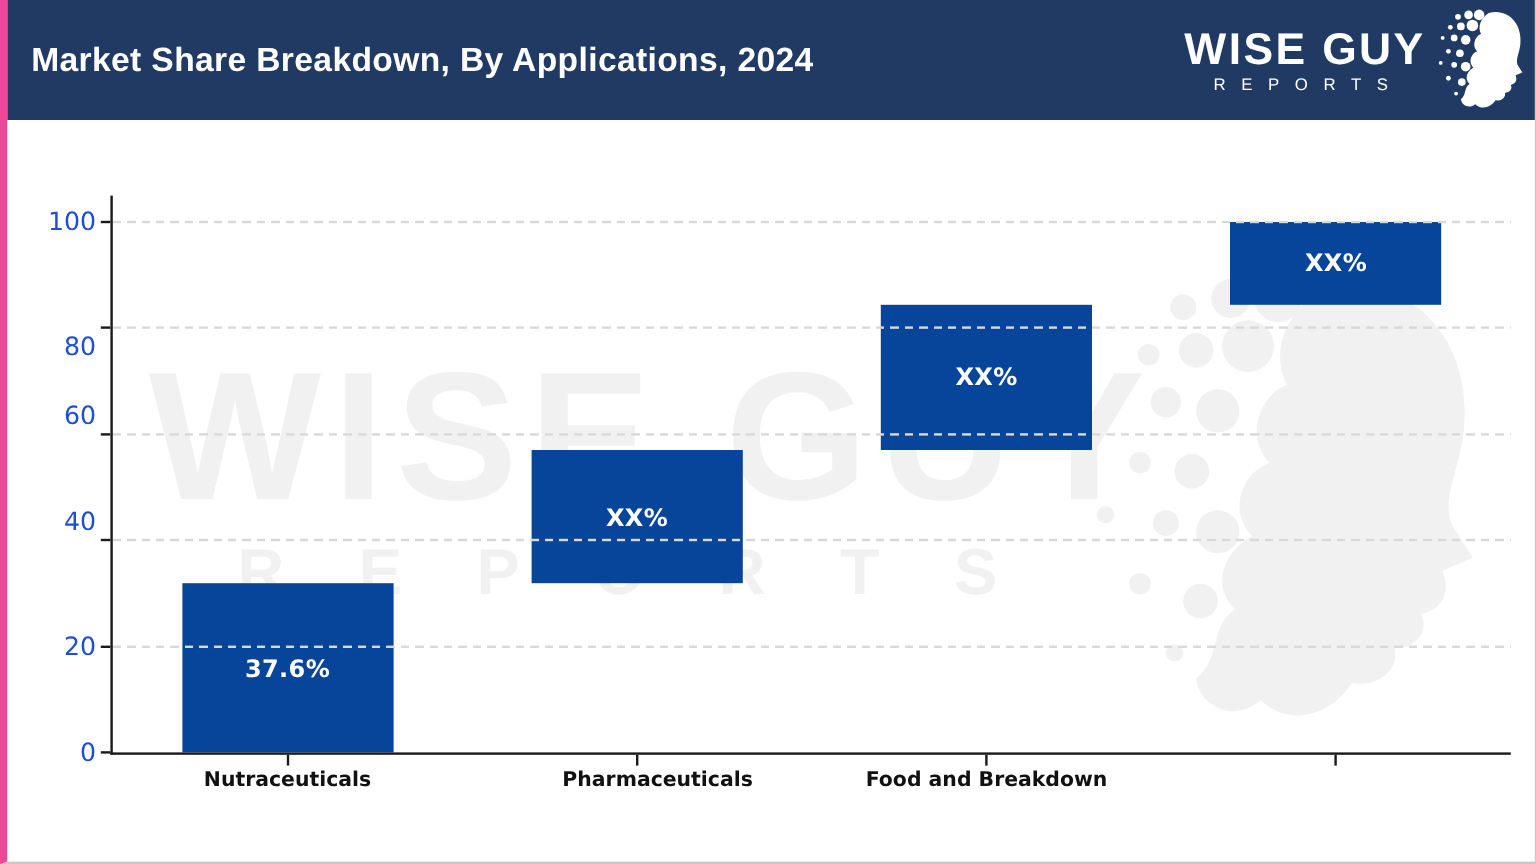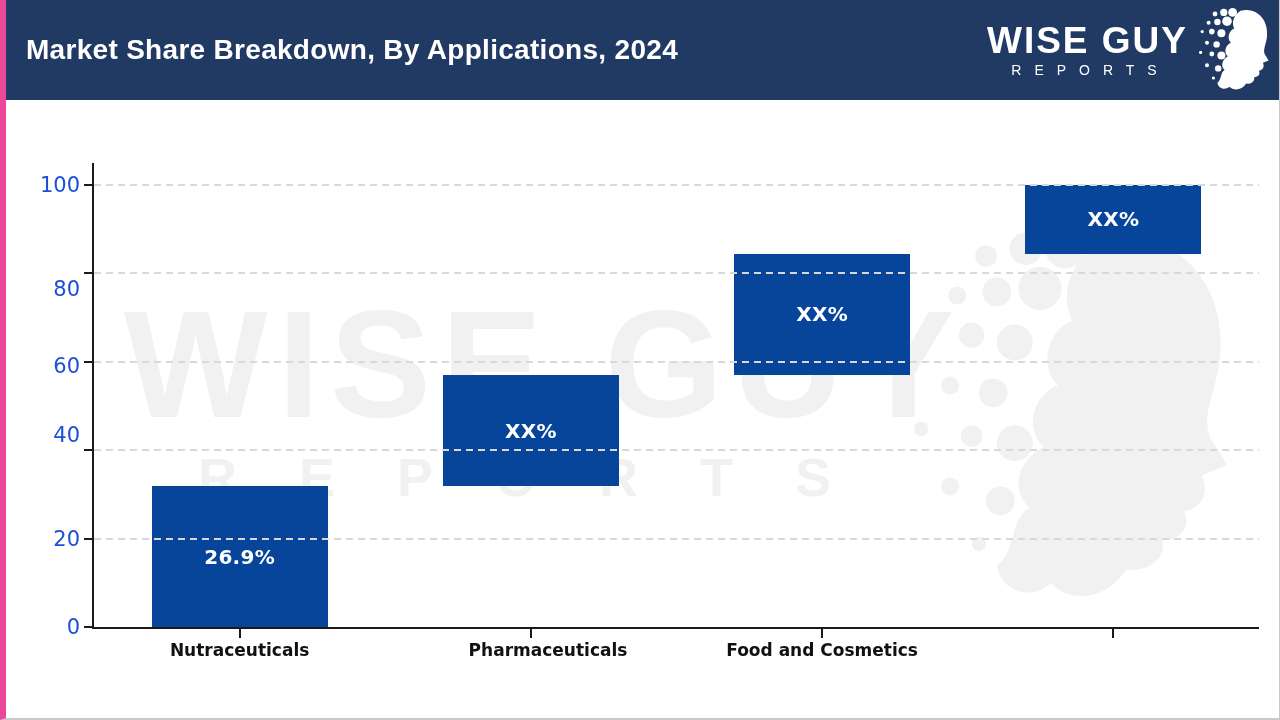--- a/index.html
+++ b/index.html
@@ -135,41 +135,41 @@
   <div class="ytick-mark" style="top: 463px;"></div>
       <div class="ytick-label" style="top: 450px;">0</div>
       <div class="gridline" style="top: 374.619px;"></div>
       <div class="ytick-mark" style="top: 374.619px;"></div>
       <div class="ytick-label" style="top: 361.619px;">20</div>
       <div class="gridline" style="top: 286.238px;"></div>
       <div class="ytick-mark" style="top: 286.238px;"></div>
       <div class="ytick-label" style="top: 258px;">40</div>
       <div class="gridline" style="top: 197.857px;"></div>
       <div class="ytick-mark" style="top: 197.857px;"></div>
-      <div class="ytick-label" style="top: 189px;">60</div>
+      <div class="ytick-label" style="top: 169px;">60</div>
       <div class="gridline" style="top: 109.476px;"></div>
       <div class="ytick-mark" style="top: 109.476px;"></div>
       <div class="ytick-label" style="top: 96.4762px; margin-top: 16px;">80</div>
       <div class="gridline" style="top: 21.0952px;"></div>
       <div class="ytick-mark" style="top: 21.0952px;"></div>
       <div class="ytick-label" style="top: 8.09524px;">100</div>
       <div class="bar" style="left: 57.625px; top: 323.032px; width: 176px; height: 140.968px; background: rgb(7, 69, 155);">
-        <span class="bar-label" style="color: rgb(255, 255, 255);">26.9%</span>
+        <span class="bar-label" style="color: rgb(255, 255, 255);">37.6%</span>
       </div>
       <div class="xtick-mark" style="left: 144.625px;"></div>
       <div class="cat-label" style="left: 15.625px;">Nutraceuticals</div>
       <div class="bar" style="left: 348.875px; top: 212.114px; width: 176px; height: 110.918px; background: rgb(7, 69, 155);">
         <span class="bar-label" style="color: rgb(255, 255, 255);">XX%</span>
       </div>
       <div class="xtick-mark" style="left: 435.875px;"></div>
       <div class="cat-label" style="left: 324px;">Pharmaceuticals</div>
       <div class="bar" style="left: 640.125px; top: 90.5905px; width: 176px; height: 121.524px; background: rgb(7, 69, 155);">
         <span class="bar-label" style="color: rgb(255, 255, 255);">XX%</span>
       </div>
       <div class="xtick-mark" style="left: 727.125px;"></div>
-      <div class="cat-label" style="left: 598.125px;">Food and Cosmetics</div>
+      <div class="cat-label" style="left: 598.125px;">Food and Breakdown</div>
       <div class="bar" style="left: 931.375px; top: 22.0952px; width: 176px; height: 68.4952px; background: rgb(7, 69, 155);">
         <span class="bar-label" style="color: rgb(255, 255, 255);">XX%</span>
       </div>
       <div class="xtick-mark" style="left: 1018.38px;"></div>
     </div>
 
 </div>
 
 </body></html>

